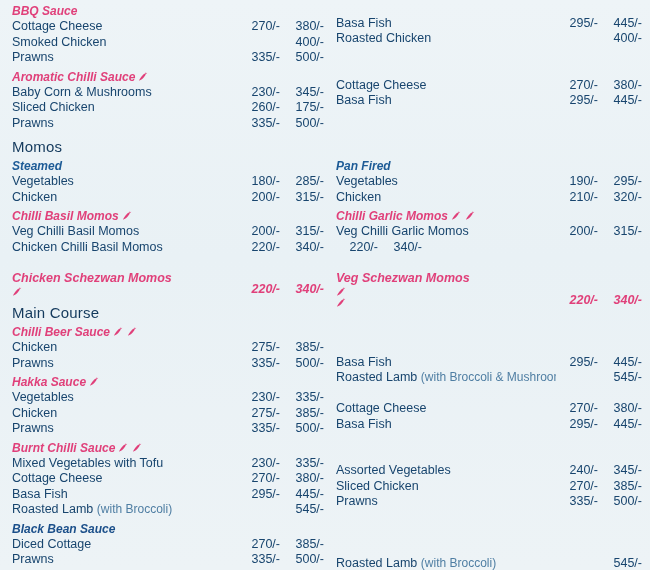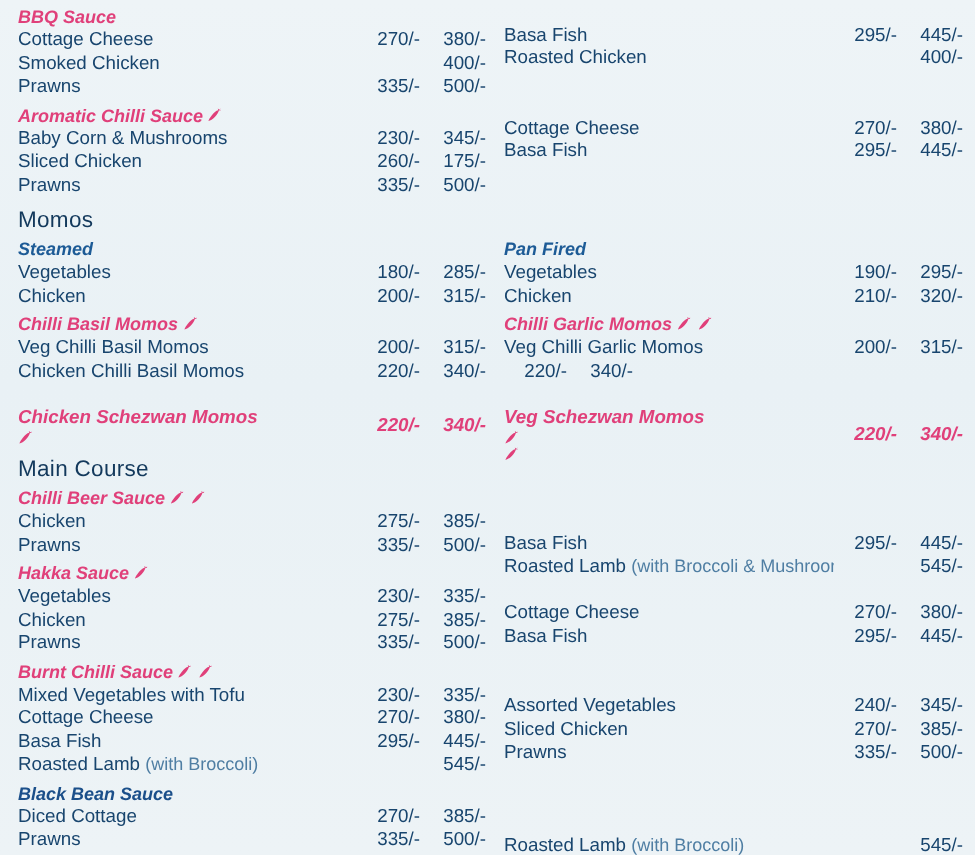--- a/index.html
+++ b/index.html
@@ -68,21 +68,21 @@
   }
   .sauce .chilli {
     display: inline-block;
     margin-left: 3px;
     vertical-align: -1px;
   }
 
   
   .row {
     display: flex;
-    align-items: center;
+    align-items: flex-end;
     font-size: 12.5px;
     line-height: 15.5px;
     color: #18456e;
     white-space: nowrap;
   }
   .row .nm {
     flex: 1 1 auto;
     overflow: hidden;
   }
   .row .nm .sub {

